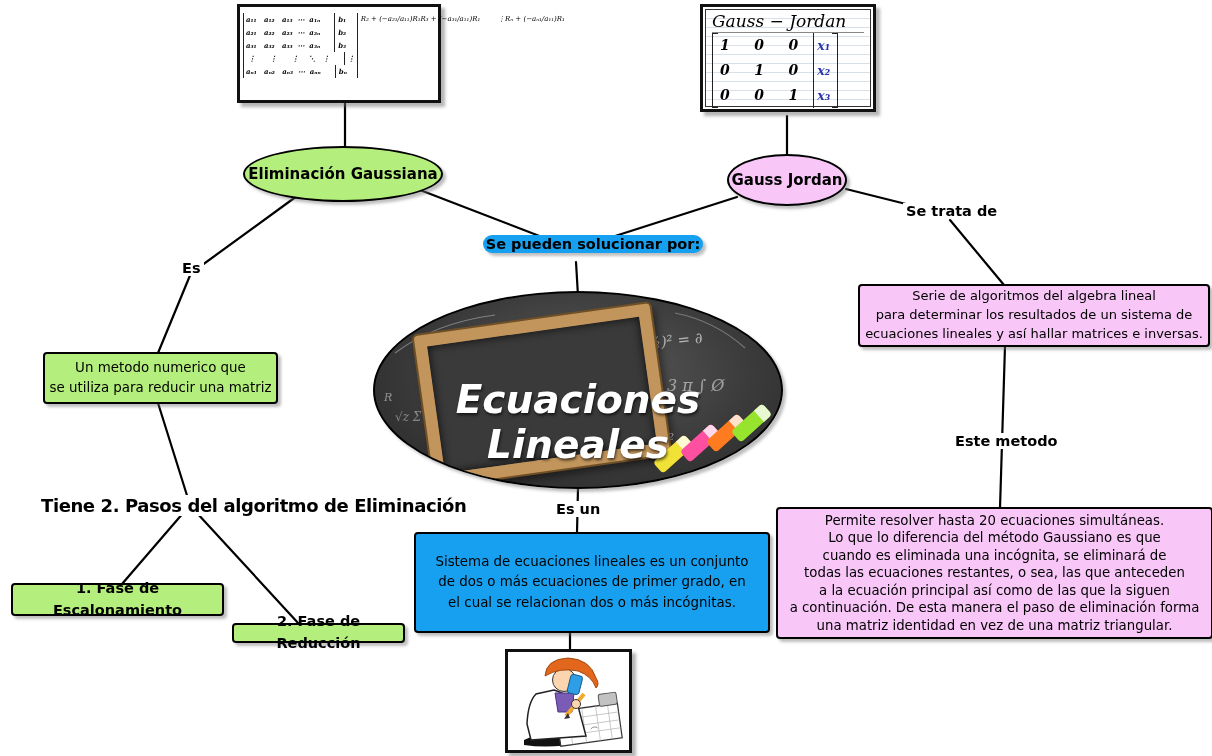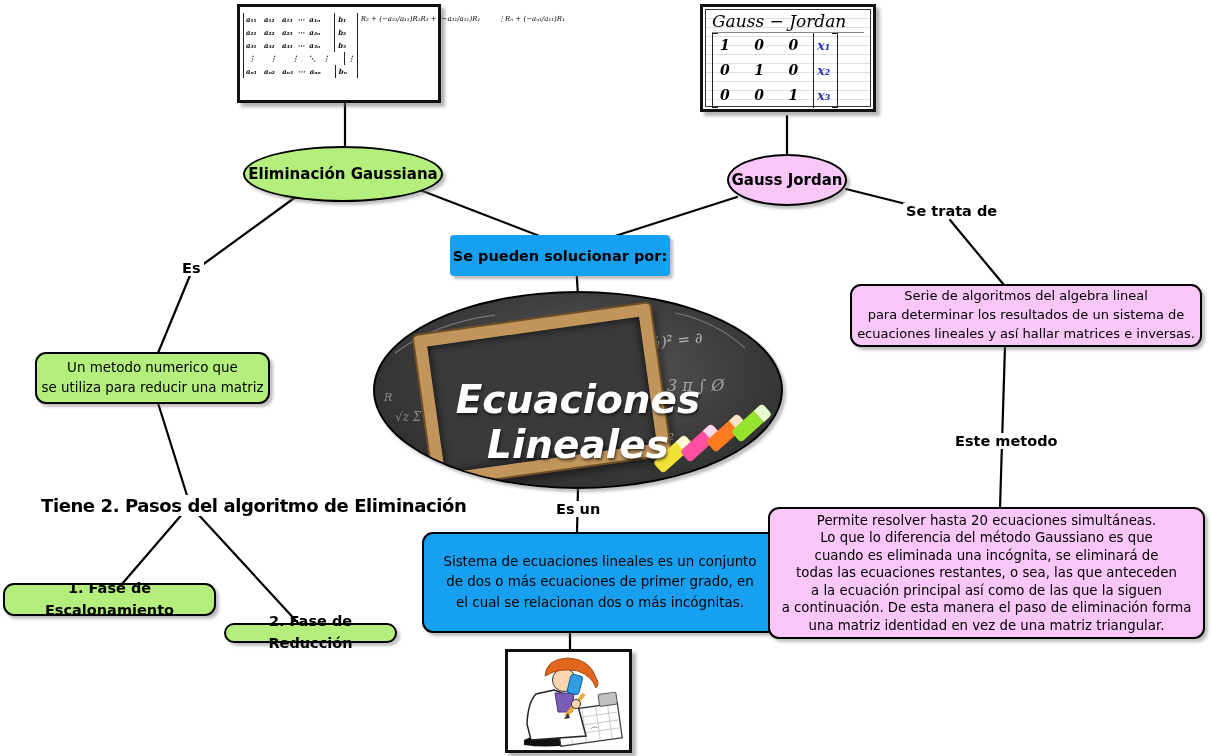--- a/index.html
+++ b/index.html
@@ -8,32 +8,32 @@
   svg.links{position:absolute;left:0;top:0;z-index:1;}
   svg.links line{stroke:var(--c-line,#000);stroke-width:2.2;stroke-linecap:round;}
 
   .node{position:absolute;z-index:2;box-sizing:border-box;display:flex;align-items:center;
         justify-content:center;text-align:center;}
   .shadow{box-shadow:3px 3px 3px rgba(110,110,110,.45);}
   .ellipse{border-radius:50%;border:2.5px solid #000;font-weight:bold;font-size:15px;}
   .green-bg{background:var(--c-green,#b4ee7c);}
   .pink-bg{background:var(--c-pink,#f8c7f8);}
   .blue-bg{background:var(--c-blue,#18a0f0);}
-  .rbox{border:2.5px solid #000;border-radius:11px;font-size:13.4px;line-height:1.5;}
+  .rbox{border:2.5px solid #000;border-radius:4px;font-size:13.4px;line-height:1.5;margin-left:8px;}
   .rbox.bold{font-weight:bold;font-size:14.5px;}
   .mlt{white-space:pre-line;}
 
   #n-elim{left:243px;top:146px;width:200px;height:56px;}
   #n-gj{left:727px;top:154px;width:120px;height:52px;}
-  #n-header{left:450px;top:235px;width:220px;height:41px;border:none;border-radius:4px;
+  #n-header{left:483px;top:235px;width:220px;height:18px;border:none;border-radius:12px;
             font-weight:bold;font-size:14.5px;}
   #n-metodo{left:35px;top:352px;width:235px;height:52px;}
   #n-fase1{left:3px;top:583px;width:213px;height:33px;}
   #n-fase2{left:224px;top:623px;width:173px;height:20px;}
-  #n-sistema{left:422px;top:532px;width:356px;height:101px;padding:4px 4px;}
+  #n-sistema{left:406px;top:532px;width:356px;height:101px;padding:4px 4px;}
   #n-serie{left:850px;top:284px;width:352px;height:63px;font-size:13px;line-height:1.45;}
   #n-permite{left:768px;top:507px;width:437px;height:132px;font-size:13.3px;line-height:1.32;}
 
   
   #n-central{left:373px;top:291px;width:410px;height:198px;border-radius:50%;
              border:2px solid #000;overflow:hidden;padding:0;
              background:radial-gradient(ellipse at 52% 42%,#5d5d5d 0%,#3b3b3b 55%,#242424 100%);}
   .chalk{position:absolute;left:0;top:0;z-index:1;}
   .chalk text{fill:#fff;font-family:"DejaVu Serif",serif;font-style:italic;}
   .chalk path{stroke:#fff;fill:none;}

